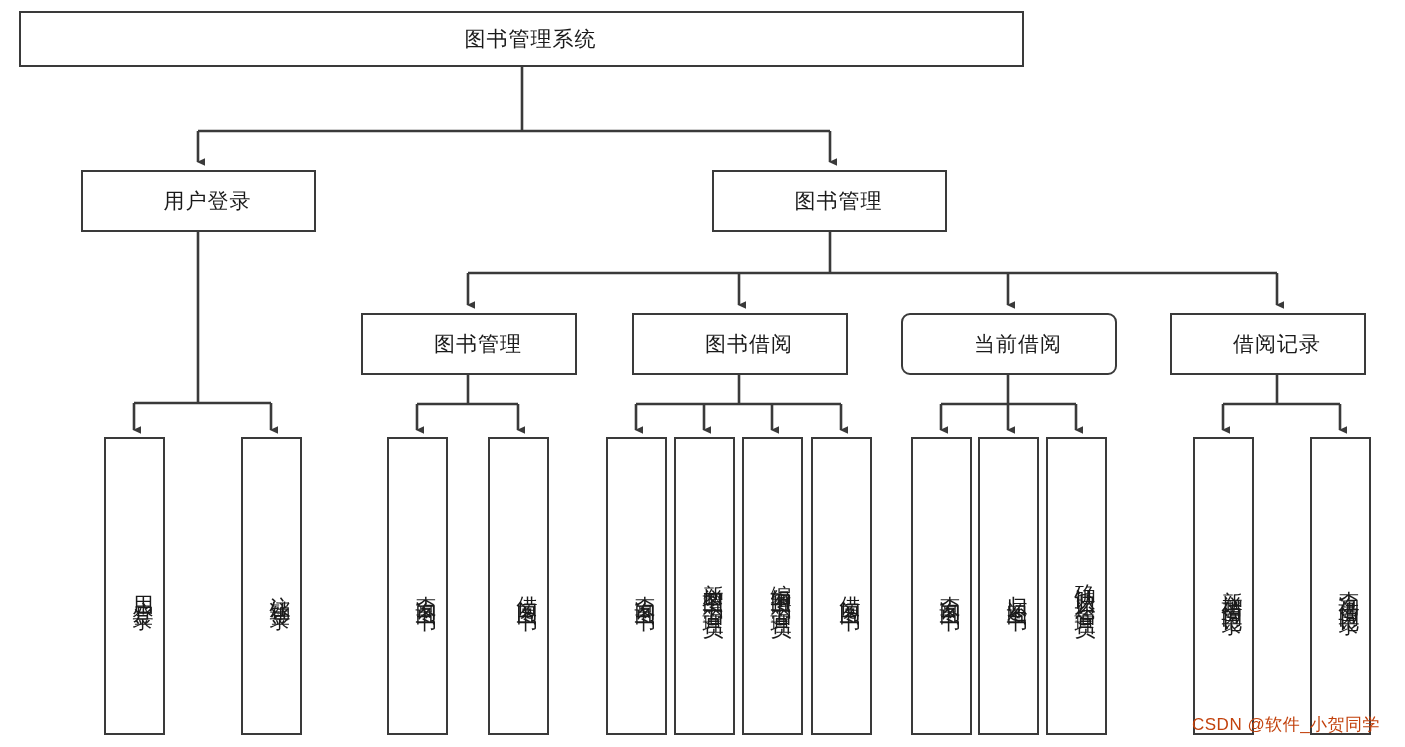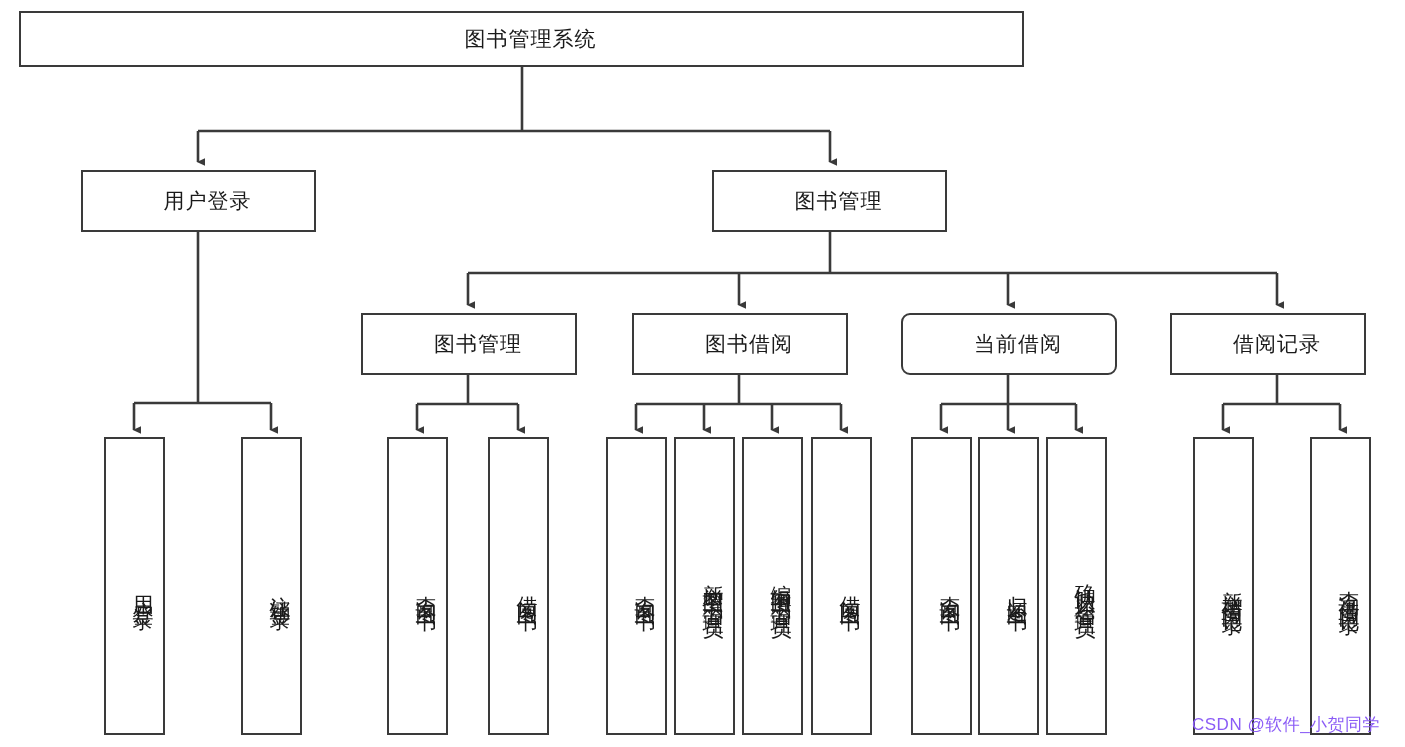--- a/index.html
+++ b/index.html
@@ -44,21 +44,21 @@
     writing-mode:vertical-rl;
     text-orientation:upright;
     letter-spacing:5px;
     font-size:21px;
     white-space:nowrap;
     line-height:1;
   }
   .watermark{
     position:absolute;
     font-size:17px;
-    color:#8b5cf6;
+    color:#c2410c;
     letter-spacing:0.5px;
     white-space:nowrap;
     pointer-events:none;
   }
   svg.links{
     position:absolute;left:0;top:0;width:1405px;height:747px;
     pointer-events:none;
   }
 </style>
 </head>

